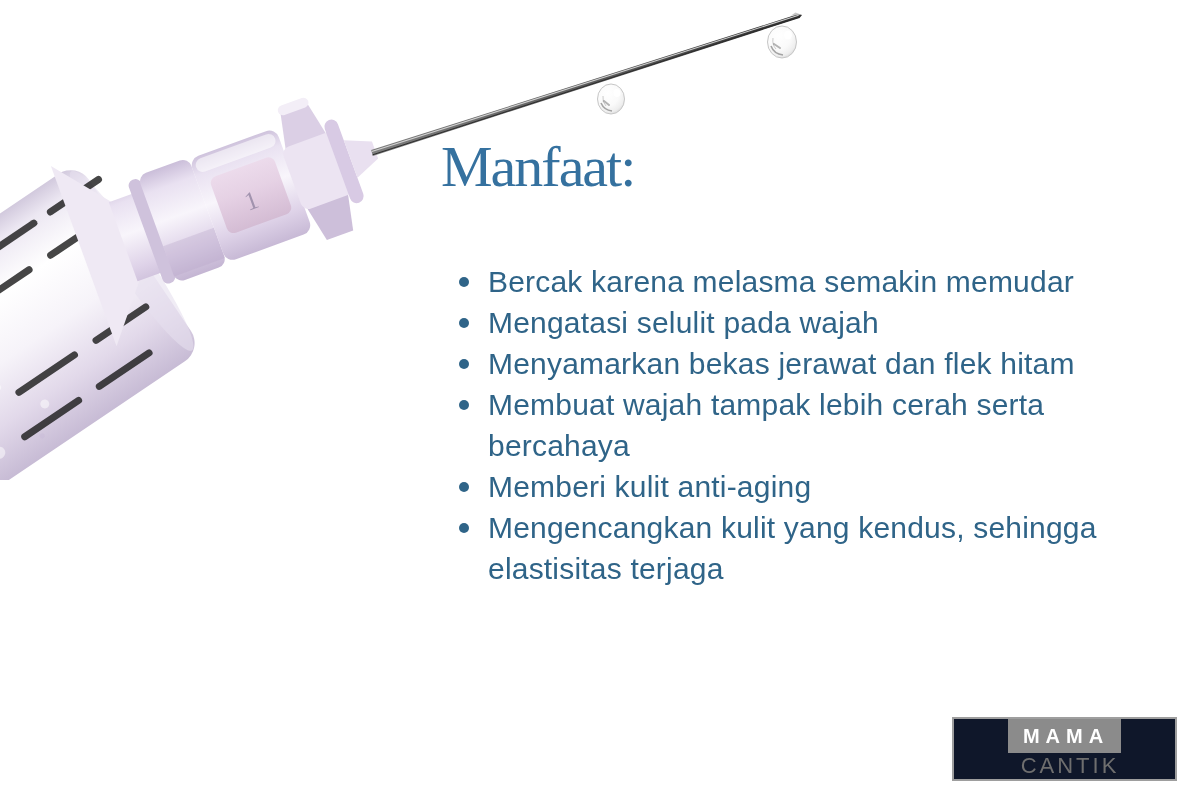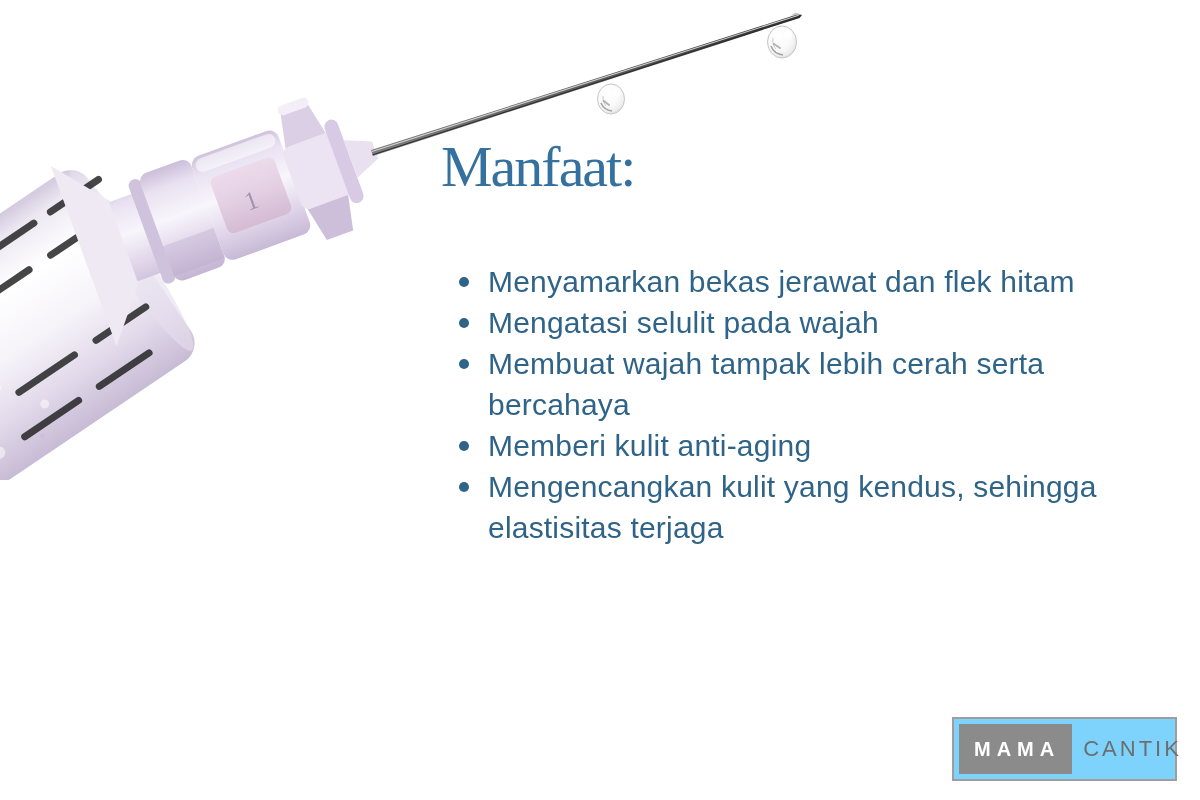--- a/index.html
+++ b/index.html
@@ -47,25 +47,26 @@
     border-radius: 50%;
     background: #2f6488;
   }
   .logo {
     position: absolute;
     left: 952px;
     top: 717px;
     width: 225px;
     height: 64px;
     border: 2px solid #9e9e9e;
-    background: #7dd3fc;
+    background: #0f172a;
     box-sizing: border-box;
     display: flex;
     align-items: center;
     padding: 0 5px;
+    flex-direction: column;
   }
   .logo-left {
     background: #8b8b8b;
     height: 50px;
     display: flex;
     align-items: center;
     justify-content: center;
     padding: 0 12px;
     color: #ffffff;
     font-weight: bold;
@@ -192,22 +193,23 @@
       <path d="M 771 46 Q 774 54 783 55" stroke="#909090" stroke-width="1.6" fill="none" opacity="0.8"></path>
       <path d="M 773 38 Q 772 45 776 49" stroke="#b5b5b5" stroke-width="1" fill="none" opacity="0.7"></path>
       <line x1="774" y1="44" x2="780" y2="48" stroke="#6f6f6f" stroke-width="2" stroke-linecap="round" opacity="0.5"></line>
       <ellipse cx="788" cy="35" rx="4" ry="4.5" fill="#ffffff" opacity="0.9"></ellipse>
     </g>
   </svg>
 
   <div class="title">Manfaat:</div>
 
   <ul class="benefits">
+    <li>Bercak karena melasma semakin memudar</li>
+    <li>Mengatasi selulit pada wajah</li>
     <li>Menyamarkan bekas jerawat dan flek hitam</li>
-    <li>Mengatasi selulit pada wajah</li>
     <li>Membuat wajah tampak lebih cerah serta bercahaya</li>
     <li>Memberi kulit anti-aging</li>
     <li>Mengencangkan kulit yang kendus, sehingga elastisitas terjaga</li>
   </ul>
 
   <div class="logo">
     <div class="logo-left">
       <span>MAMA</span>
     </div>
     <div class="logo-right">CANTIK</div>

